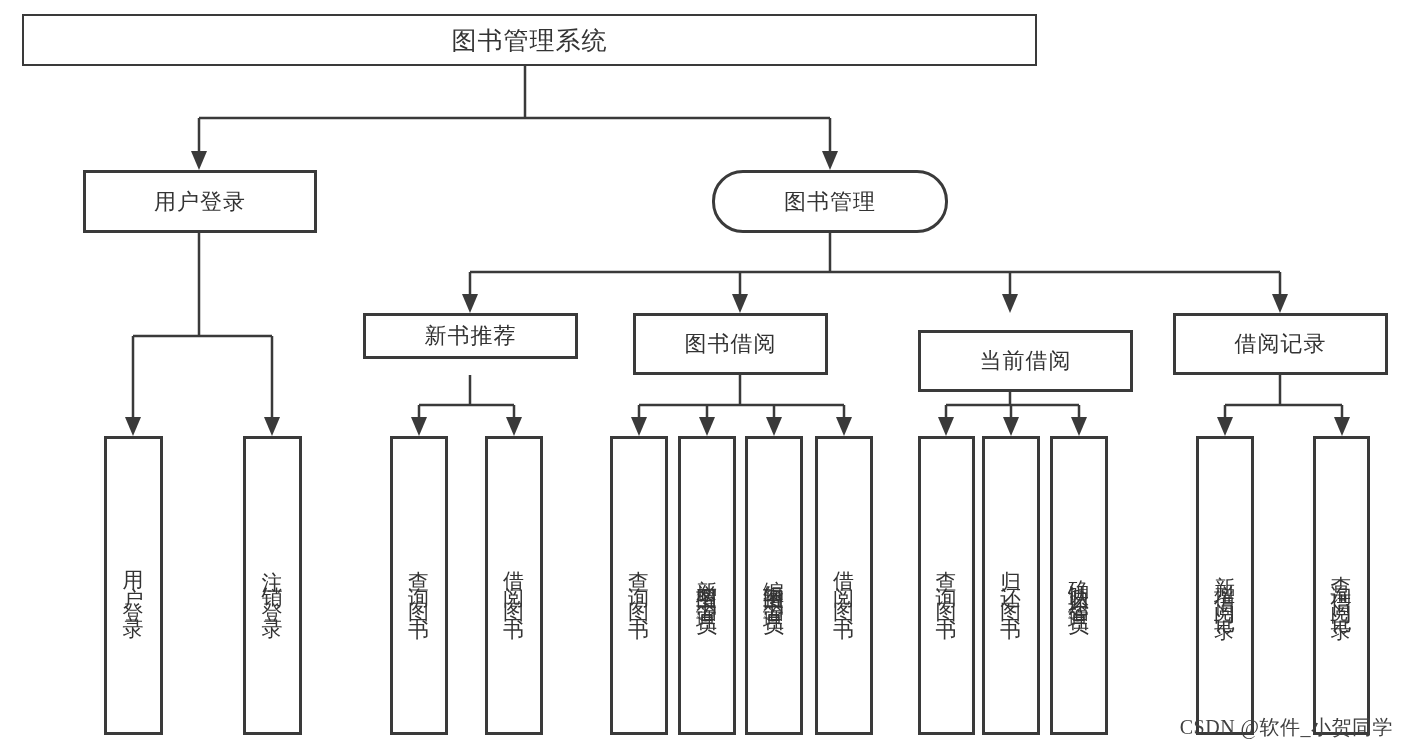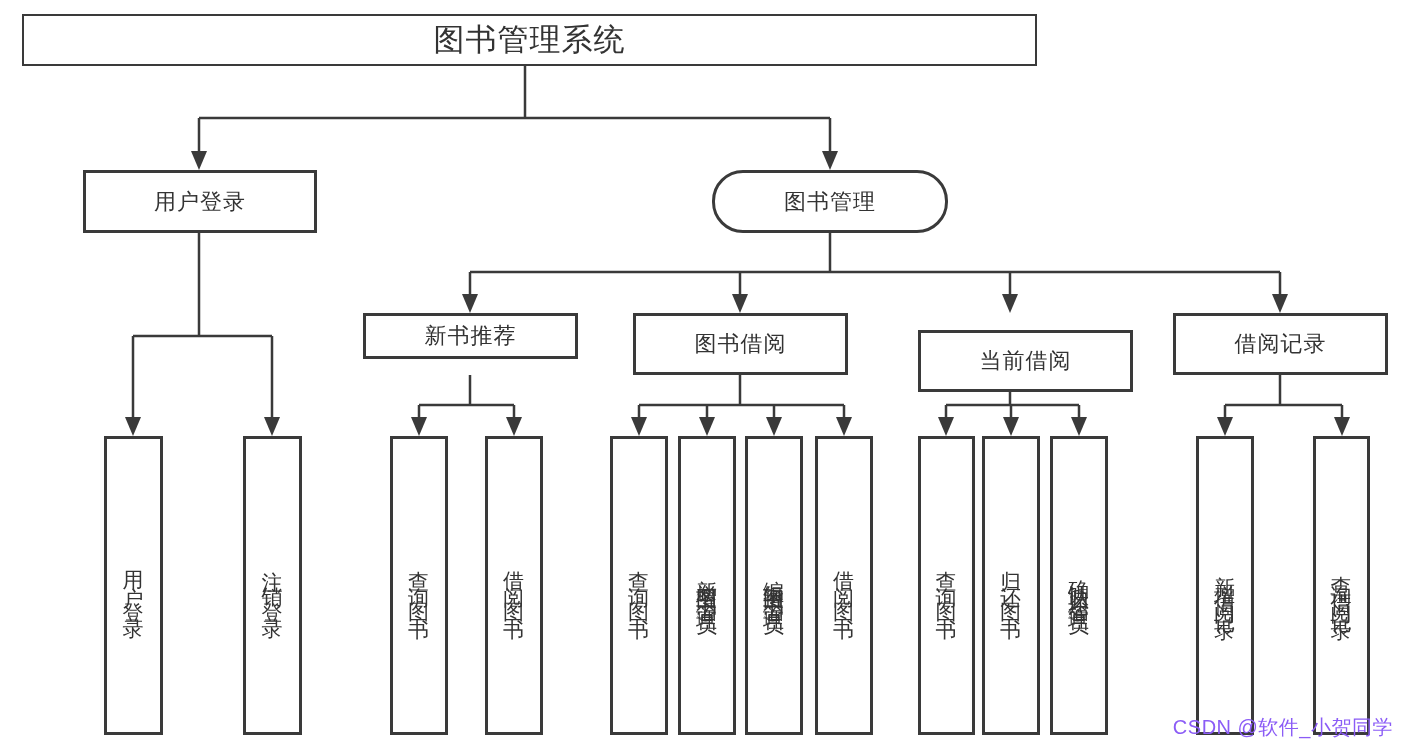--- a/index.html
+++ b/index.html
@@ -7,28 +7,28 @@
     position:relative;width:1405px;height:747px;background:#ffffff;overflow:hidden;
     font-family:"Liberation Sans","DejaVu Sans",sans-serif;
   }
   .connectors{position:absolute;left:0;top:0;z-index:1;}
   .hbox,.vbox{
     position:absolute;box-sizing:border-box;background:#ffffff;
     border:3px solid #3a3a3a;color:#333333;z-index:2;
     display:flex;align-items:center;justify-content:center;
   }
   .hbox{font-size:22px;letter-spacing:1px;}
-  .hbox.root{font-size:31px;border-width:2px;}
+  .hbox.root{font-size:25px;border-width:2px;}
   .vbox{
     writing-mode:vertical-rl;text-orientation:mixed;
     font-size:21px;line-height:1;
   }
   .watermark{
     position:absolute;right:12px;bottom:6px;z-index:3;
-    font-size:20px;color:#8b5cf6;letter-spacing:0.5px;white-space:nowrap;
+    font-size:20px;color:#404040;letter-spacing:0.5px;white-space:nowrap;font-family:Liberation Serif, serif;
   }
 </style>
 </head>
 <body>
 
 <div class="canvas">
 
   <svg class="connectors" width="1405" height="747" viewBox="0 0 1405 747">
     <path d="M525 66 V118 M199 118 H830 M199 118 V152 M830 118 V152
              M199 233 V336 M133 336 H272 M133 336 V418 M272 336 V418
@@ -60,21 +60,21 @@
         <polygon points="1334,417 1350,417 1342,436"></polygon>
       </g>
   </svg>
 
   <div class="hbox root" style="left:22px;top:14px;width:1015px;height:52px;">图书管理系统</div>
 
   <div class="hbox" style="left:83px;top:170px;width:234px;height:63px;">用户登录</div>
   <div class="hbox" style="left:712px;top:170px;width:236px;height:63px;border-radius:31px;">图书管理</div>
 
   <div class="hbox" style="left:363px;top:313px;width:215px;height:46px;">新书推荐</div>
-  <div class="hbox" style="left:633px;top:313px;width:215px;height:62px;">图书借阅</div>
+  <div class="hbox" style="left:633px;top:313px;width:195px;height:62px;">图书借阅</div>
   <div class="hbox" style="left:903px;top:330px;width:215px;height:62px;margin-left:15px;">当前借阅</div>
   <div class="hbox" style="left:1173px;top:313px;width:215px;height:62px;">借阅记录</div>
 
   <div class="vbox" style="left: 104px; top: 436px; width: 59px; height: 299px; letter-spacing: 16px;">用户登录</div>
   <div class="vbox" style="left: 243px; top: 436px; width: 59px; height: 299px; letter-spacing: 16px;">注销登录</div>
 
   <div class="vbox" style="left: 390px; top: 436px; width: 58px; height: 299px; letter-spacing: 16px;">查询图书</div>
   <div class="vbox" style="left: 485px; top: 436px; width: 58px; height: 299px; letter-spacing: 16px;">借阅图书</div>
 
   <div class="vbox" style="left: 610px; top: 436px; width: 58px; height: 299px; letter-spacing: 16px;">查询图书</div>

